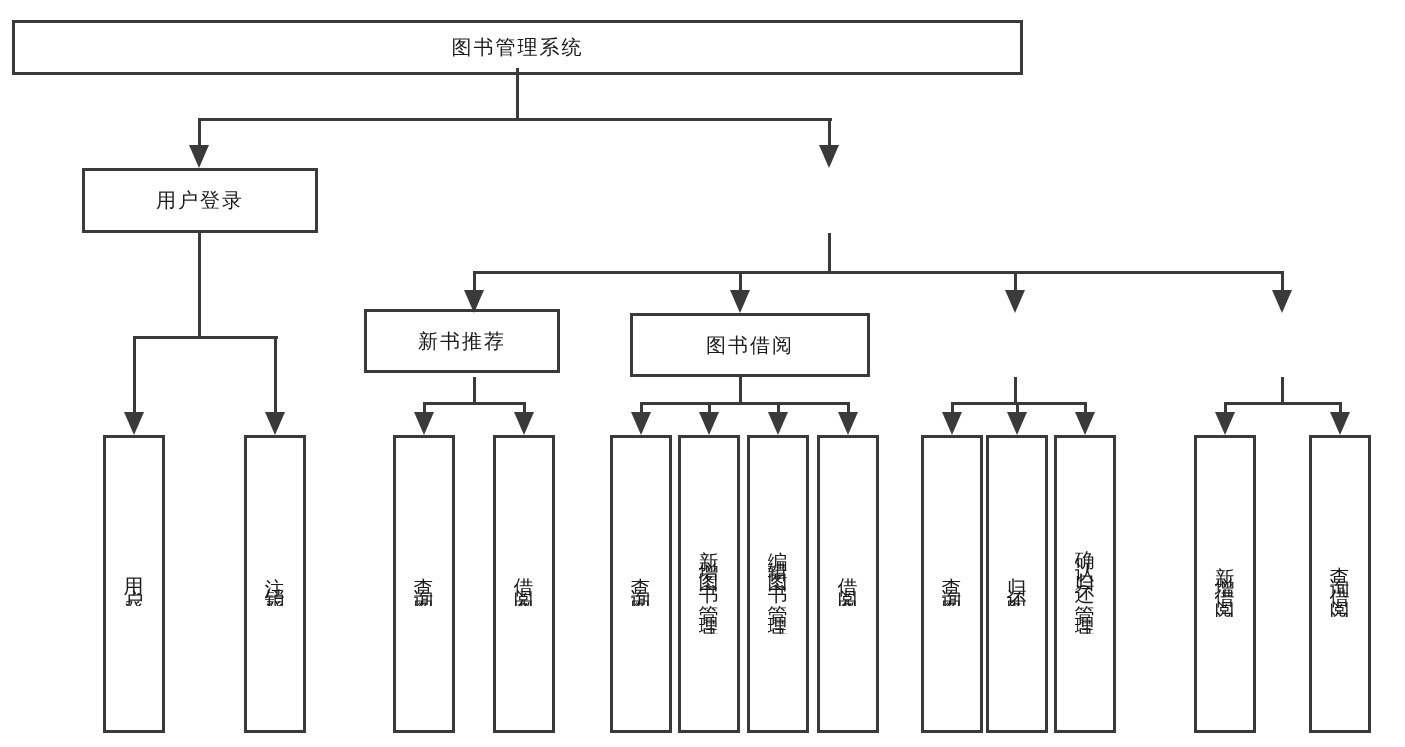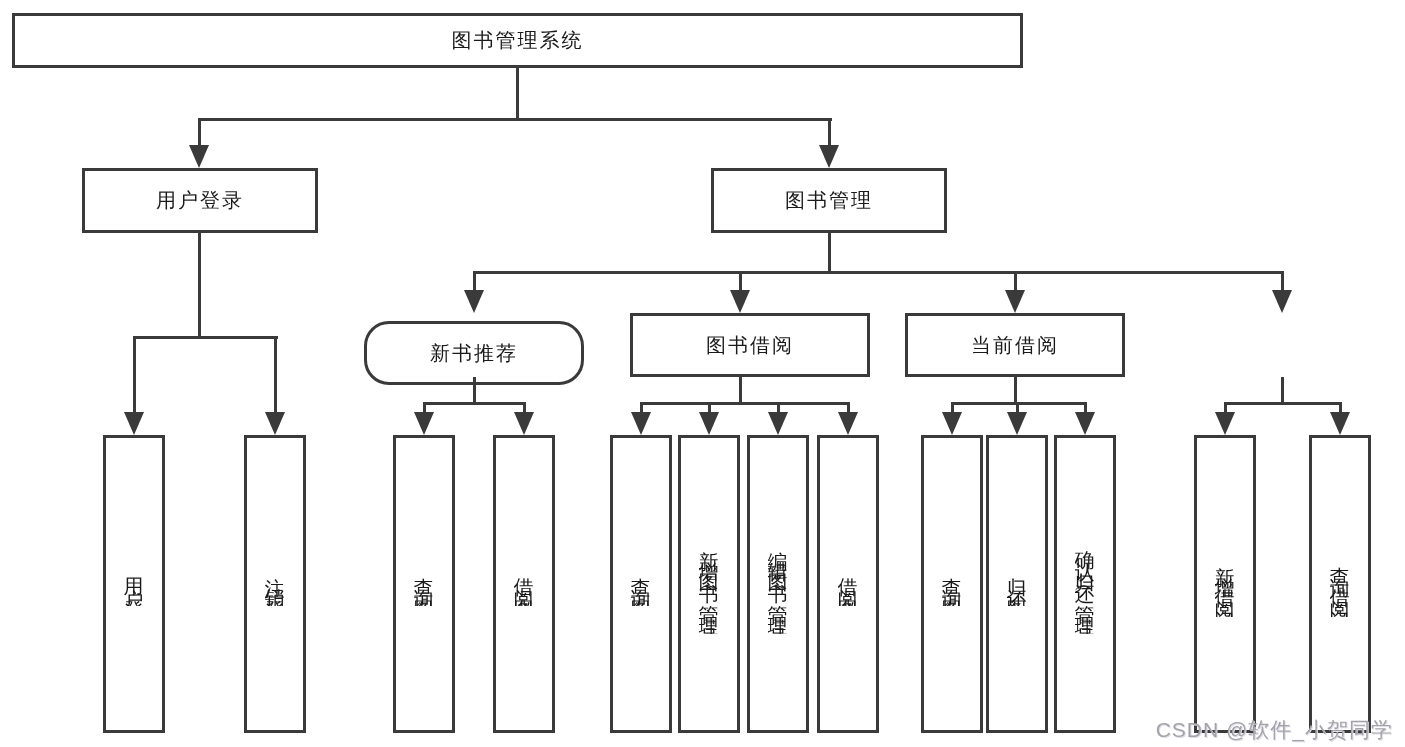--- a/index.html
+++ b/index.html
@@ -25,39 +25,33 @@
   #watermark{
     position:absolute;right:12px;bottom:3px;font-size:21px;letter-spacing:1px;
     color:#a3a3ab;text-shadow:1px 1px 0 #dedee4;white-space:nowrap;
   }
 </style>
 </head>
 <body>
 
 <div id="canvas">
 
-  <div class="node" style="left:12px;top:13px;width:1011px;height:55px;text-align:center;">
+  <div class="node" style="left:12px;top:20px;width:1011px;height:55px;text-align:center;">
     <span class="hlabel">图书管理系统</span>
   </div>
 
   <div class="node" style="left:82px;top:168px;width:236px;height:65px;">
     <span class="hlabel">用户登录</span>
   </div>
-  <div class="node" style="left:711px;top:168px;width:236px;height:65px;">
-    <span class="hlabel">图书管理</span>
-  </div>
 
-  <div class="node" style="left:364px;top:321px;width:220px;height:64px;border-radius:25px;">
+  <div class="node" style="left:364px;top:309px;width:196px;height:64px;">
     <span class="hlabel">新书推荐</span>
   </div>
   <div class="node" style="left:630px;top:313px;width:240px;height:64px;">
     <span class="hlabel">图书借阅</span>
-  </div>
-  <div class="node" style="left:905px;top:313px;width:220px;height:64px;">
-    <span class="hlabel">当前借阅</span>
   </div>
 
   <div class="node" style="left:103px;top:435px;width:62px;height:298px;">
     <span class="vlabel">用户登录</span>
   </div>
   <div class="node" style="left:244px;top:435px;width:62px;height:298px;">
     <span class="vlabel">注销登录</span>
   </div>
 
   <div class="node" style="left:393px;top:435px;width:62px;height:298px;">
@@ -163,15 +157,14 @@
 
   <div>
     <div class="line" style="left:1281px;top:377px;width:3px;height:27px;"></div>
     <div class="line" style="left:1224px;top:402px;width:118px;height:3px;"></div>
     <div class="line" style="left:1224px;top:402px;width:3px;height:14px;"></div>
     <div class="ah" style="left:1215px;top:412px;"></div>
     <div class="line" style="left:1339px;top:402px;width:3px;height:14px;"></div>
     <div class="ah" style="left:1330px;top:412px;"></div>
   </div>
 
-  <div id="watermark">CSDN @软件_小贺同学</div>
 
 </div>
 
 </body></html>

